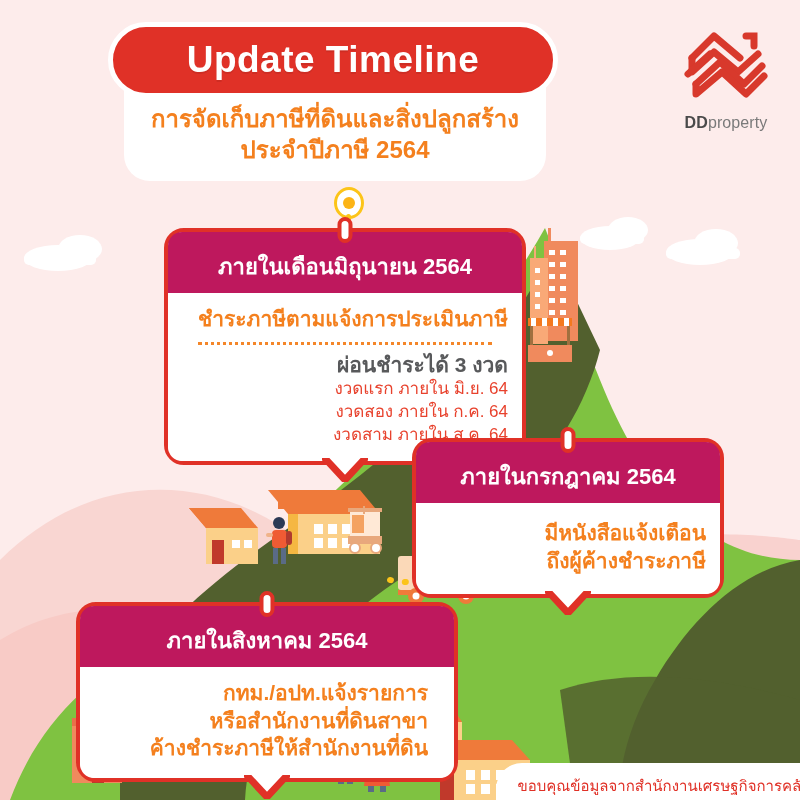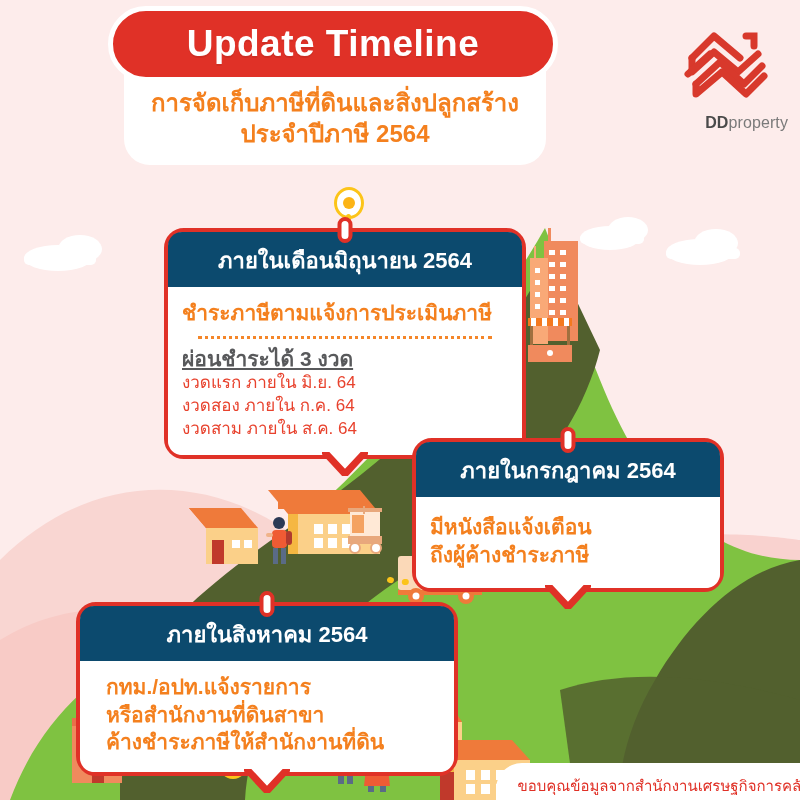--- a/index.html
+++ b/index.html
@@ -10,28 +10,28 @@
   }
   #stage{position:relative;width:800px;height:800px;overflow:hidden;background:#fdeceb;}
 
   
   .bg-svg{position:absolute;inset:0;width:800px;height:800px;}
 
   
   .logo{position:absolute;left:664px;top:24px;width:124px;height:124px;}
   .logo-mark{width:104px;height:88px;display:block;margin:0 auto;}
   .logo-text{
-    text-align:right;font-size:16px;letter-spacing:.1px;margin-top:2px;
+    text-align:center;font-size:16px;letter-spacing:.1px;margin-top:2px;
     font-family:"Liberation Sans",sans-serif;
   }
   .logo-text .dd{color:#4a4a4a;font-weight:bold;}
   .logo-text .prop{color:#7a7a7a;font-weight:normal;}
 
   
-  .header-wrap{position:absolute;left:108px;top:6px;width:450px;}
+  .header-wrap{position:absolute;left:108px;top:22px;width:450px;}
   .title-pill{
     position:relative;z-index:3;
     background:#e03127;border:5px solid #ffffff;border-radius:46px;
     height:66px;display:flex;align-items:center;justify-content:center;
   }
   .title-pill span{
     color:#ffffff;font-weight:bold;font-size:37px;letter-spacing:.5px;
     font-family:"Liberation Sans",sans-serif;
     text-shadow:0 2px 0 rgba(0,0,0,.08);
   }
@@ -52,30 +52,30 @@
   .dot-core{width:12px;height:12px;border-radius:50%;background:#fcb415;}
   .dot-stem{position:absolute;width:5px;border-radius:3px;background:#fcc419;}
 
   
   .card{position:absolute;}
   .card-inner{
     position:relative;background:#ffffff;border:4px solid #e03127;
     border-radius:20px;overflow:visible;
   }
   .card-head{
-    background:#0c4a6e;border-radius:14px 14px 0 0;
-    padding:11px 12px 9px;text-align:center;
+    background:#be185d;border-radius:14px 14px 0 0;
+    padding:17px 12px 9px;text-align:center;
   }
   .card-head span{
     color:#ffffff;font-weight:bold;font-size:22px;
     font-family:"Liberation Sans",sans-serif;
   }
-  .card-body{background:#ffffff;border-radius:0 0 14px 14px;padding:12px 14px 14px;text-align:left;}
+  .card-body{background:#ffffff;border-radius:0 0 14px 14px;padding:12px 14px 14px;text-align:right;}
   .line-orange{color:#f4801e;font-weight:bold;font-size:21px;line-height:1.32;}
-  .line-gray{color:#58595b;font-weight:bold;font-size:21px;line-height:1.3;margin-top:3px;text-decoration:underline;}
+  .line-gray{color:#58595b;font-weight:bold;font-size:21px;line-height:1.3;margin-top:3px;}
   .line-sub{color:#e8422d;font-weight:normal;font-size:17px;line-height:1.35;}
   .dotted-rule{
     height:0;border-top:3px dotted #f4801e;margin:9px 16px 6px;opacity:.95;
   }
   
   .pin{
     position:absolute;top:-15px;left:50%;transform:translateX(-50%);
     width:15px;height:26px;border-radius:8px;background:#ffffff;
     border:4px solid #e03127;box-sizing:border-box;z-index:1;
   }

